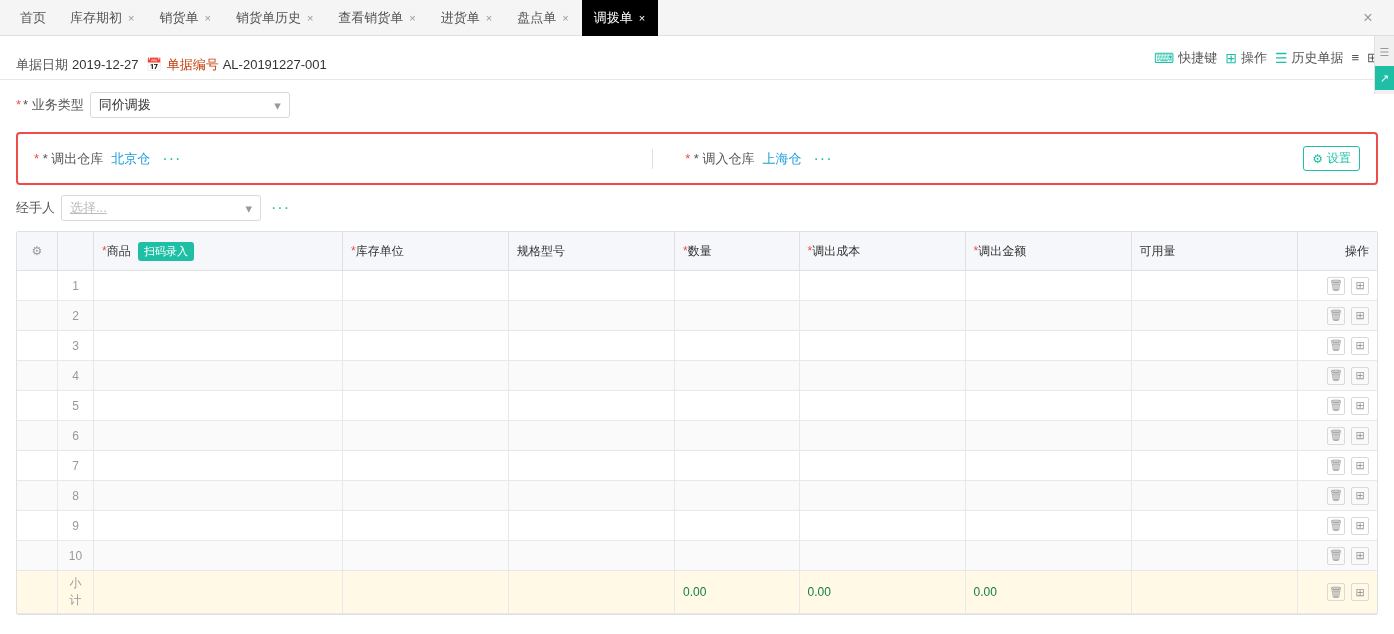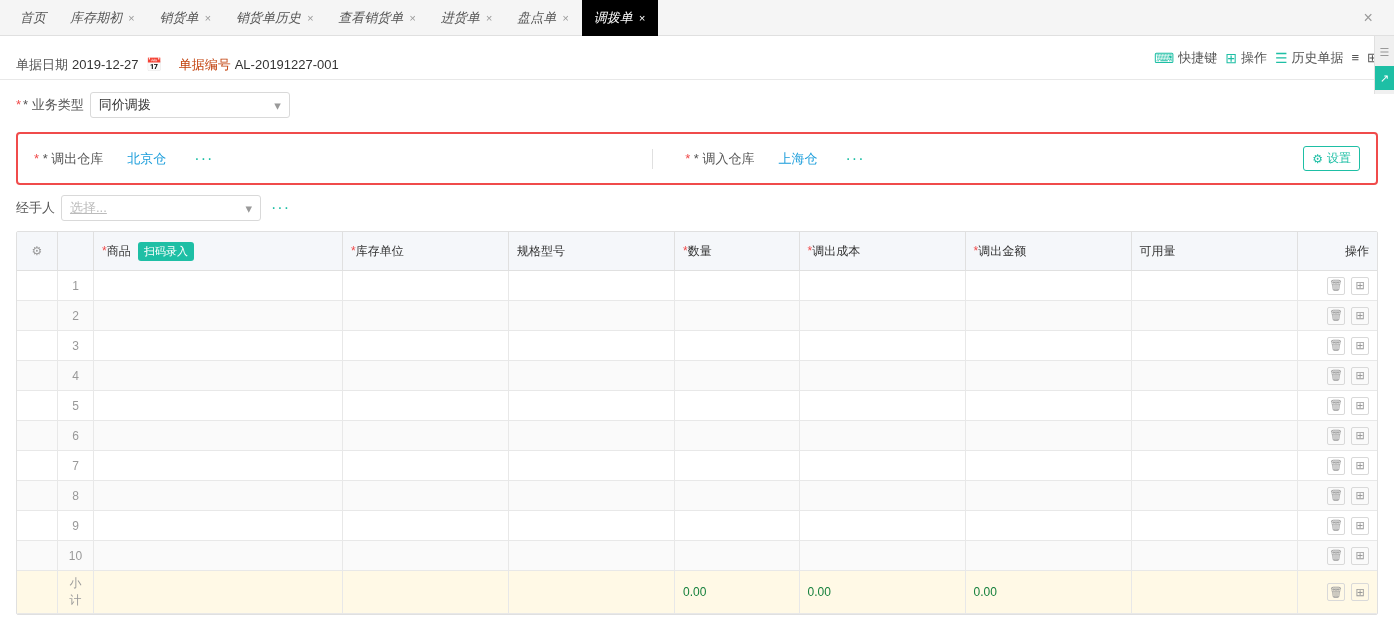--- a/index.html
+++ b/index.html
@@ -6,21 +6,20 @@
     body { font-family: 'Microsoft YaHei', Arial, sans-serif; font-size: 13px; color: #333; background: #fff; overflow: hidden; }
     
     
     .tab-bar {
       display: flex;
       align-items: center;
       border-bottom: 1px solid #e0e0e0;
       background: #f5f5f5;
       height: 36px;
       padding: 0 8px;
-      font-style: italic;
     }
     .tab-item {
       display: flex;
       align-items: center;
       padding: 0 12px;
       height: 36px;
       cursor: pointer;
       font-size: 13px;
       color: #555;
       position: relative;
@@ -63,21 +62,21 @@
       display: flex;
       align-items: center;
       padding: 8px 16px;
       border-bottom: 1px solid #e8e8e8;
       background: #fff;
       height: 44px;
     }
     .toolbar-left {
       display: flex;
       align-items: flex-start;
-      gap: 16px;
+      gap: 4px;
       margin-top: 14px;
     }
     .toolbar-right {
       margin-left: auto;
       display: flex;
       align-items: center;
       gap: 8px;
     }
     .toolbar-item {
       display: flex;
@@ -148,21 +147,21 @@
       padding: 12px 16px;
       margin: 0 16px 10px 16px;
       display: flex;
       align-items: center;
       gap: 32px;
       background: #fff;
     }
     .warehouse-group {
       display: flex;
       align-items: flex-start;
-      gap: 24px;
+      gap: 8px;
       flex: 1;
     }
     .warehouse-label {
       color: #555;
       white-space: nowrap;
     }
     .warehouse-value {
       color: #1a9ddb;
       font-weight: 500;
     }

